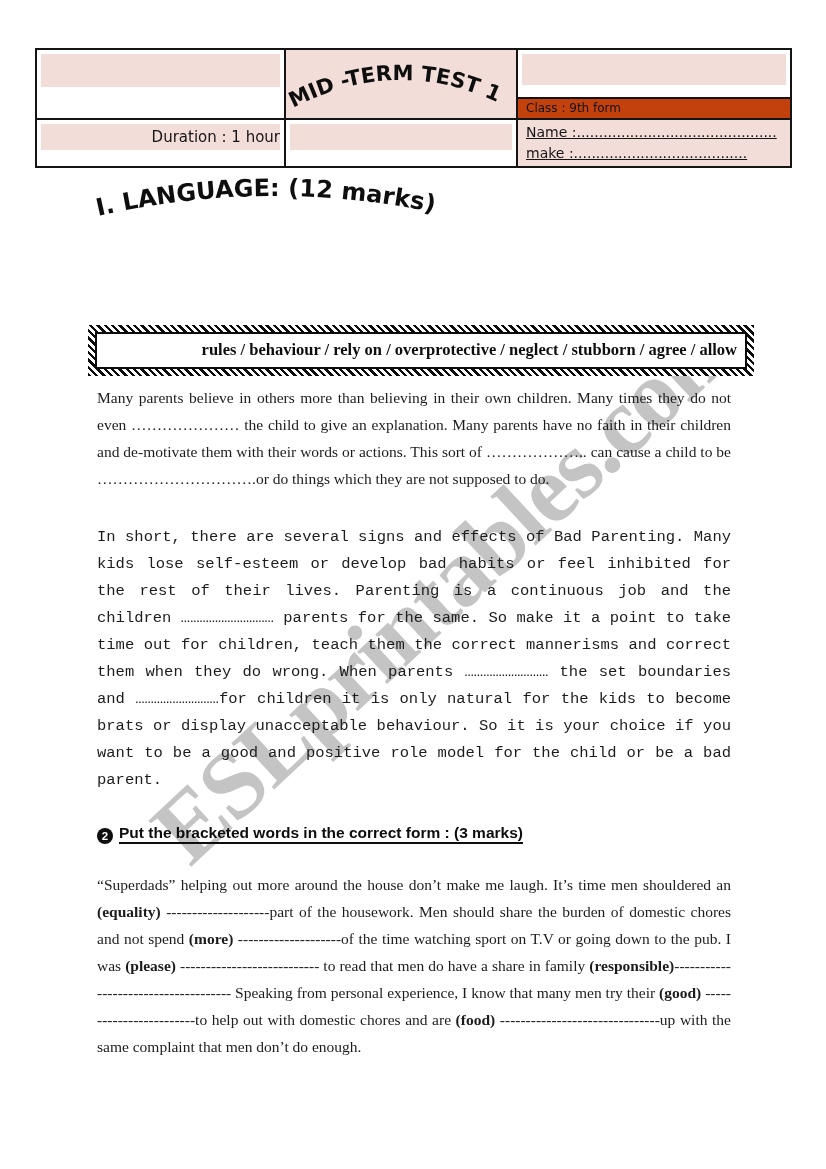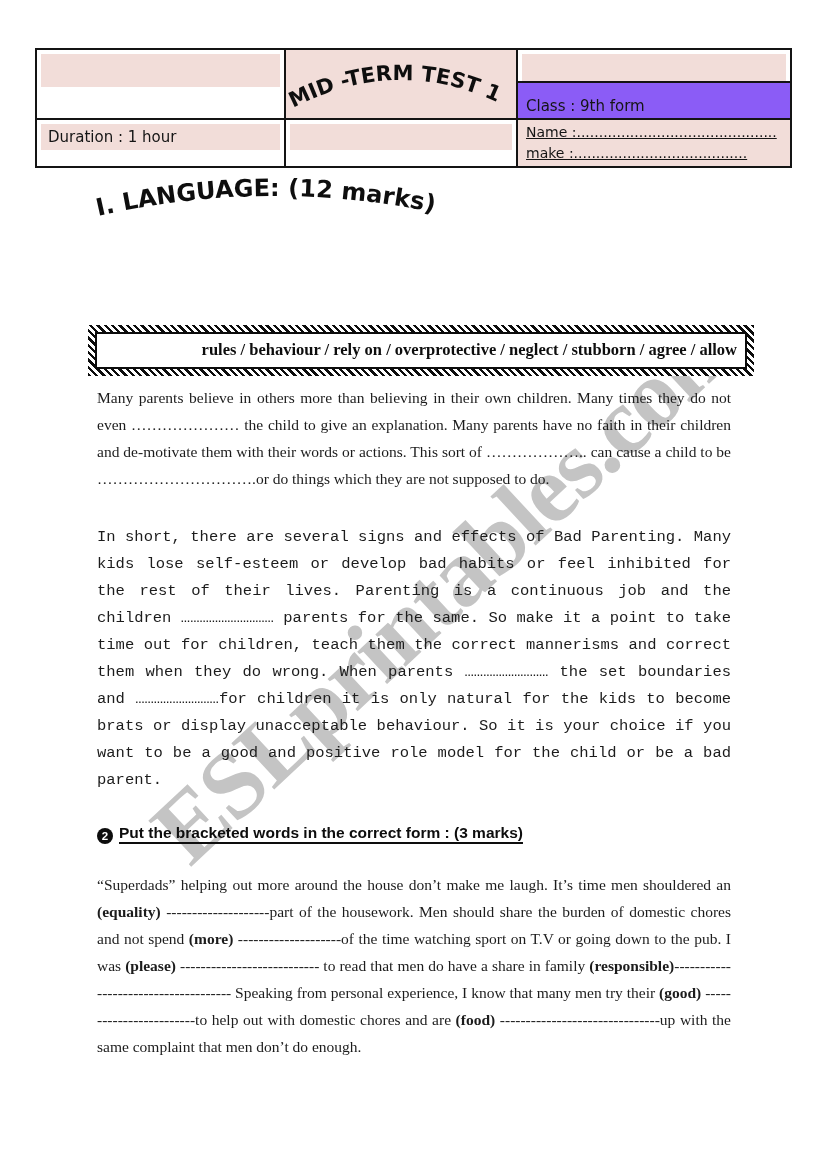--- a/index.html
+++ b/index.html
@@ -26,26 +26,26 @@
     display:grid; grid-template-columns:249px 232px auto; grid-template-rows:68px auto;
     font-family:"DejaVu Sans", sans-serif; font-size:15px; color:#151515;
   }
   .cell{position:relative; background:#fff;}
   .c1r1{border-right:2px solid #141414;}
   .c2r1{border-right:2px solid #141414; background:#f2ddd9;}
   .c3r1{display:flex; flex-direction:column;}
   .c1r2{border-right:2px solid #141414; border-top:2px solid #141414;}
   .c2r2{border-right:2px solid #141414; border-top:2px solid #141414;}
   .c3r2{border-top:2px solid #141414; background:#f2ddd9; padding:2px 8px 0;}
-  .pinkbar{background:#f2ddd9; margin:4px;}
+  .pinkbar{background:#f2ddd9; margin:4px;justify-content:flex-end;}
   .c1r1 .pinkbar{height:33px;}
   .c3r1 .pinkbar{height:31px; margin-bottom:0;}
   .class-row{
-    margin-top:auto; border-top:2px solid #141414; background:#8b5cf6;
-    padding:14px 8px 3px; font-size:15px;
+    margin-top:auto; border-top:2px solid #141414; background:#c2410c;
+    padding:2px 8px 3px; font-size:12px;
   }
   .duration-bar{height:26px; display:flex; align-items:center; padding-left:7px;}
   .c2r2 .pinkbar{height:26px;}
   .name-line{line-height:21px; font-size:14px; white-space:nowrap; overflow:hidden;text-decoration:underline;}
   .arch-title{display:block; margin:2px auto 0;}
   .arch-title text, .section-arc text{
     font-family:"DejaVu Sans", sans-serif; font-weight:bold; fill:#0e0e0e;
   }
 
   

